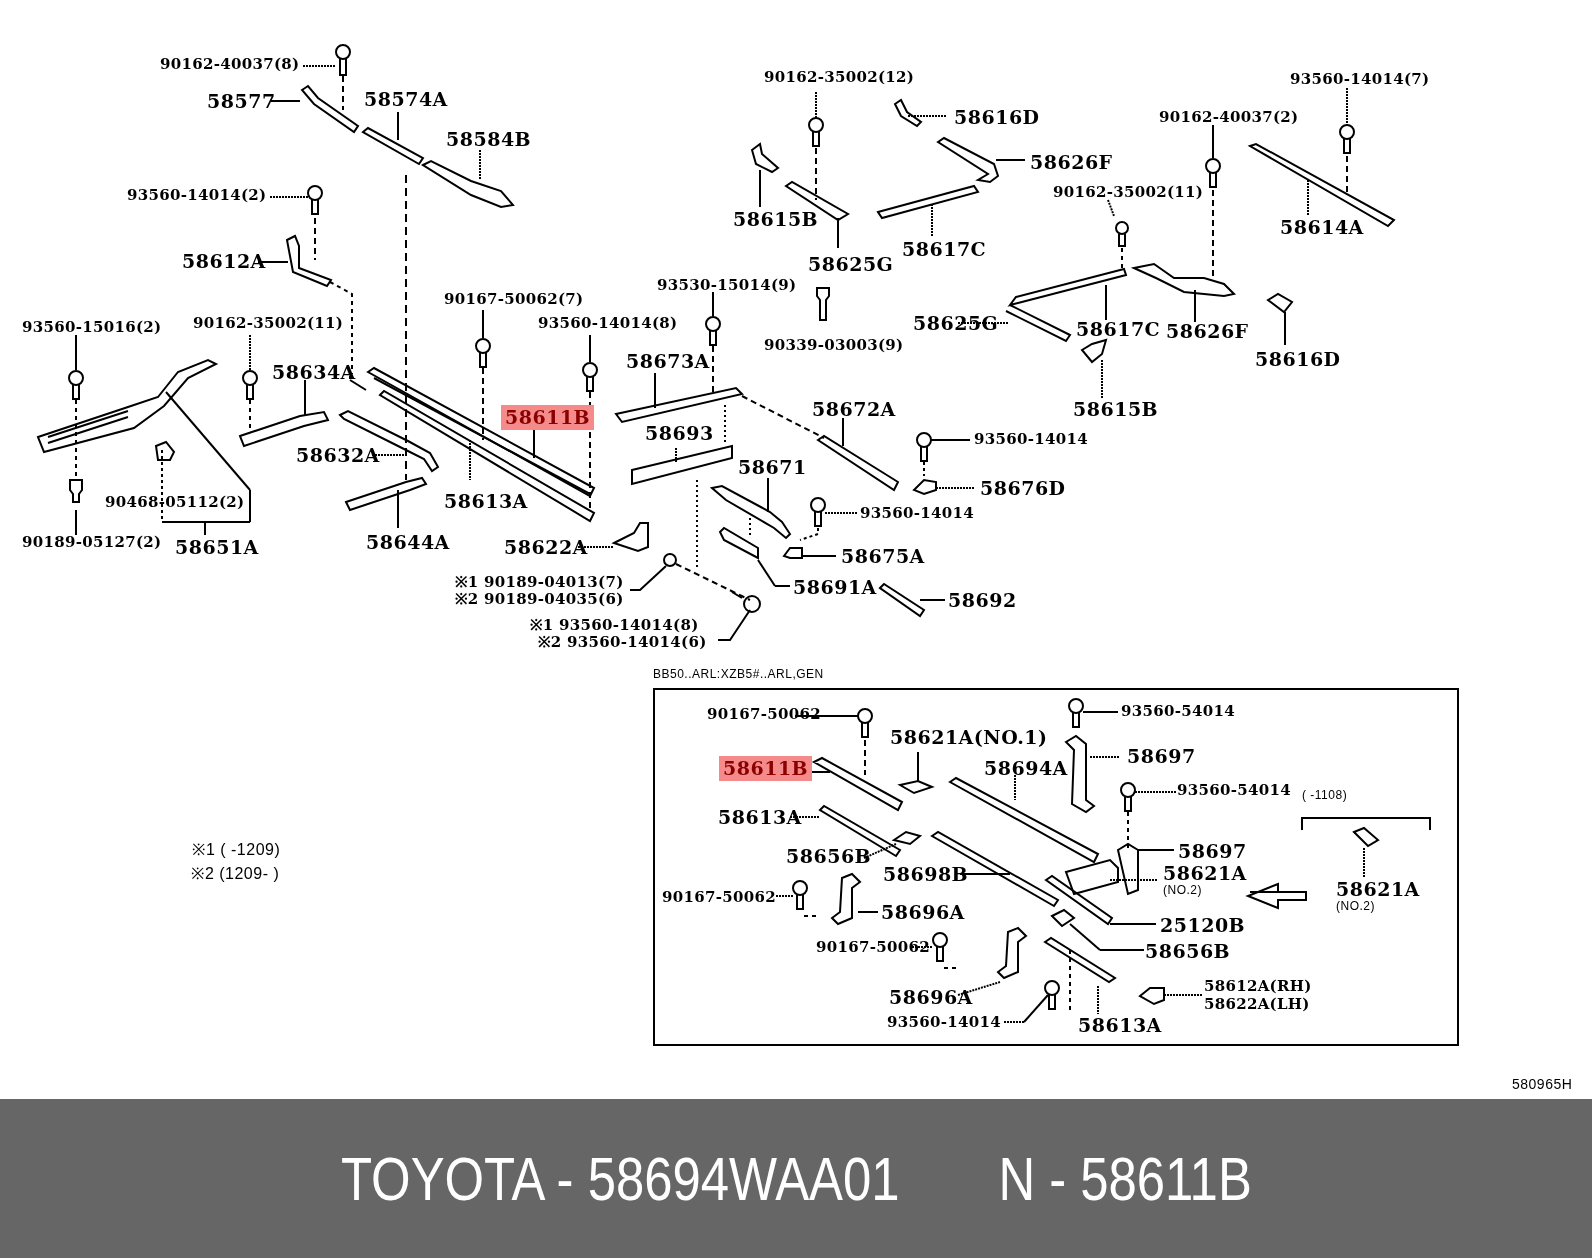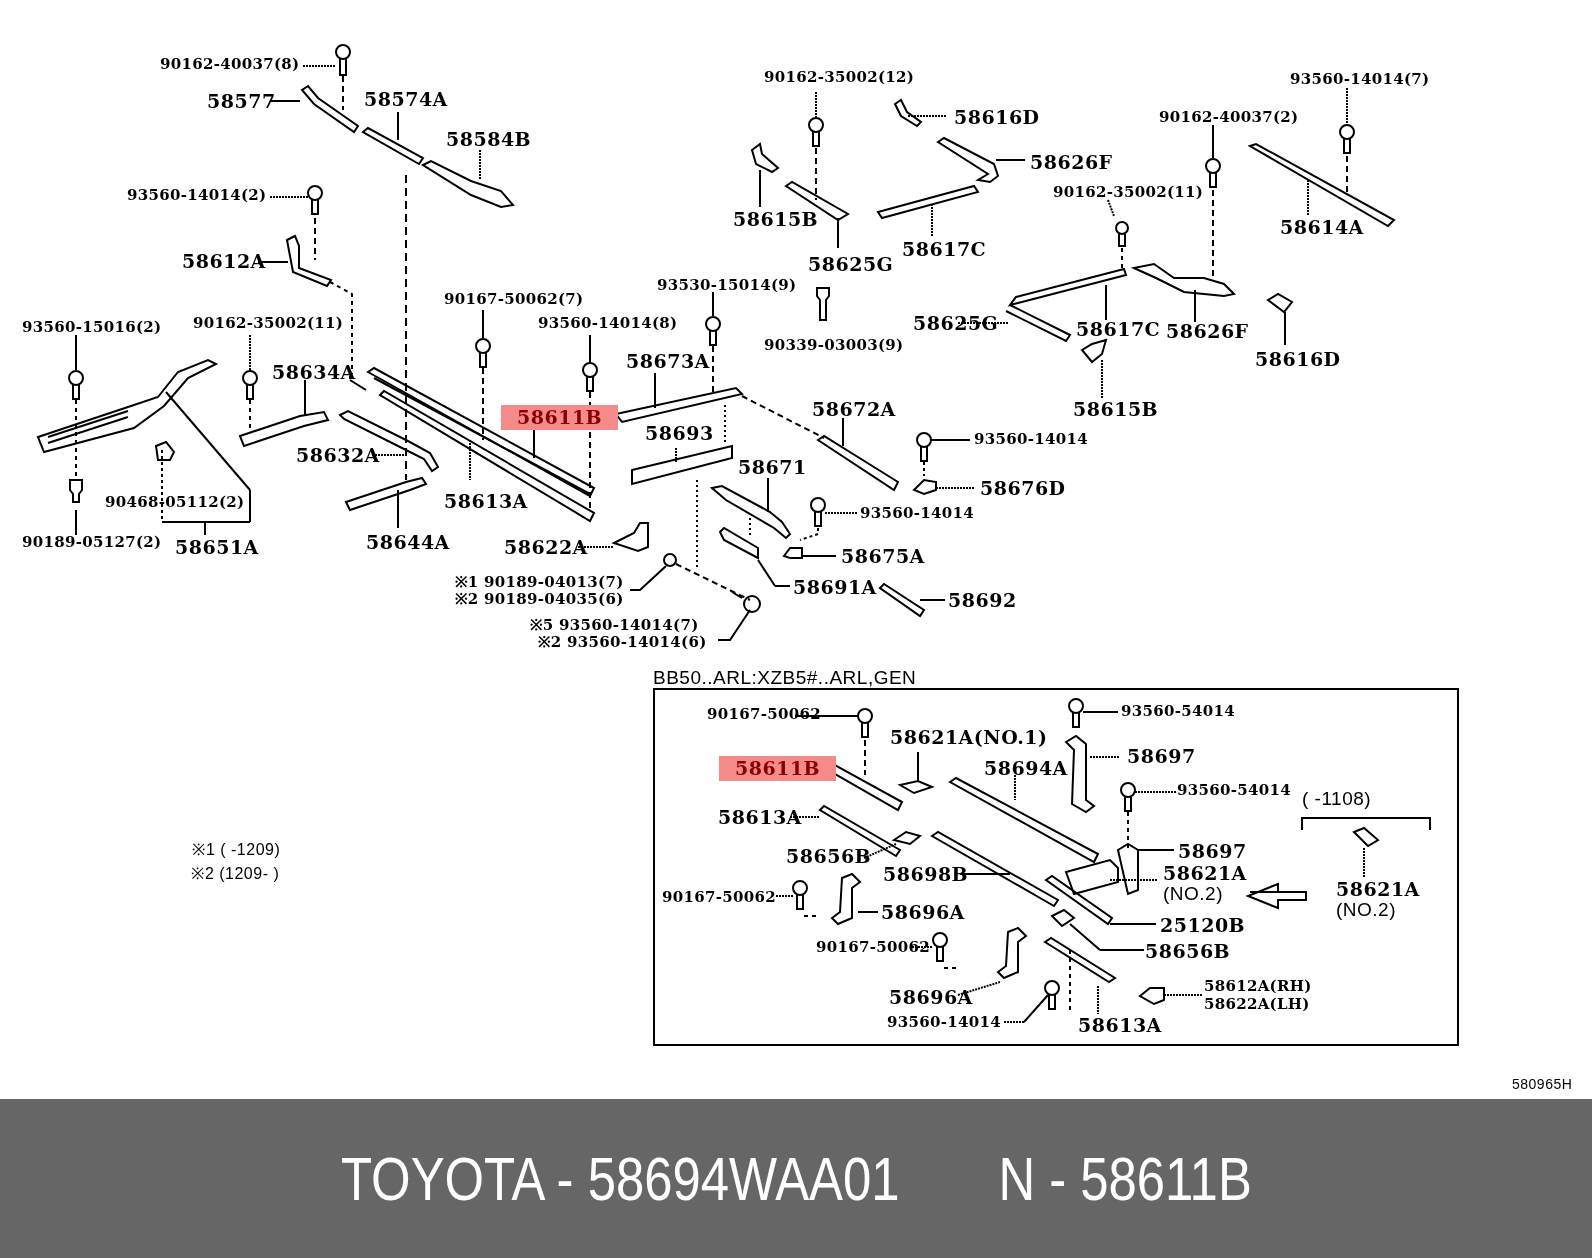--- a/index.html
+++ b/index.html
@@ -2,22 +2,22 @@
 <html><head>
 <meta charset="utf-8">
 <style>
   html, body { margin: 0; padding: 0; background: #ffffff; }
   body { width: 1592px; height: 1258px; position: relative; overflow: hidden; font-family: "DejaVu Serif", serif; }
   #diagram { position: absolute; left: 0; top: 0; width: 1284px; height: 1099px; background: #ffffff; }
   #diagram svg { position: absolute; left: 0; top: 0; }
   .lbl { position: absolute; font-family: "DejaVu Serif", serif; font-weight: bold; font-size: 19px; color: #000; white-space: nowrap; line-height: 1; letter-spacing: 0.5px; }
   .lbl.sm { font-size: 15px; letter-spacing: 0.3px; }
   .lbl.note { font-family: "Liberation Sans", sans-serif; font-weight: normal; font-size: 16px; }
-  .lbl.hl { background: #f58a8a; color: #8a0000; padding: 3px 16px; }
-  .lbl.code { font-family: "Liberation Sans", sans-serif; font-weight: normal; font-size: 19px; }
+  .lbl.hl { background: #f58a8a; color: #8a0000; padding: 3px 4px; }
+  .lbl.code { font-family: "Liberation Sans", sans-serif; font-weight: normal; font-size: 12px; }
   #footer { position: absolute; left: 0; top: 1099px; width: 1592px; height: 159px; background: #666666; display: flex; align-items: center; justify-content: center; }
   #footer .ft { font-family: "Liberation Sans", sans-serif; color: #ffffff; font-size: 62px; transform: scaleX(0.82); letter-spacing: 0px; white-space: pre; }
   .inset-box { position: absolute; left: 653px; top: 688px; width: 806px; height: 358px; border: 2px solid #000; box-sizing: border-box; }
 </style>
 </head>
 <body>
 
 <div id="diagram">
   <svg width="1592" height="1099" viewBox="0 0 1592 1099" fill="none" stroke="#000" stroke-width="2">
 
@@ -265,21 +265,21 @@
   <span class="lbl hl" style="left:501px;top:405px">58611B</span>
   <span class="lbl" style="left:296px;top:446px">58632A</span>
   <span class="lbl" style="left:444px;top:492px">58613A</span>
   <span class="lbl sm" style="left:105px;top:495px">90468-05112(2)</span>
   <span class="lbl sm" style="left:22px;top:535px">90189-05127(2)</span>
   <span class="lbl" style="left:175px;top:538px">58651A</span>
   <span class="lbl" style="left:366px;top:533px">58644A</span>
   <span class="lbl" style="left:504px;top:538px">58622A</span>
   <span class="lbl sm" style="left:455px;top:575px">※1 90189-04013(7)</span>
   <span class="lbl sm" style="left:455px;top:592px">※2 90189-04035(6)</span>
-  <span class="lbl sm" style="left:530px;top:618px">※5 93560-14014(7)</span>
+  <span class="lbl sm" style="left:530px;top:618px">※1 93560-14014(8)</span>
   <span class="lbl sm" style="left:538px;top:635px">※2 93560-14014(6)</span>
   <span class="lbl sm" style="left:657px;top:278px">93530-15014(9)</span>
   <span class="lbl sm" style="left:764px;top:338px">90339-03003(9)</span>
   <span class="lbl" style="left:626px;top:352px">58673A</span>
   <span class="lbl" style="left:645px;top:424px">58693</span>
   <span class="lbl" style="left:738px;top:458px">58671</span>
   <span class="lbl" style="left:812px;top:400px">58672A</span>
   <span class="lbl sm" style="left:974px;top:432px">93560-14014</span>
   <span class="lbl" style="left:980px;top:479px">58676D</span>
   <span class="lbl sm" style="left:860px;top:506px">93560-14014</span>

